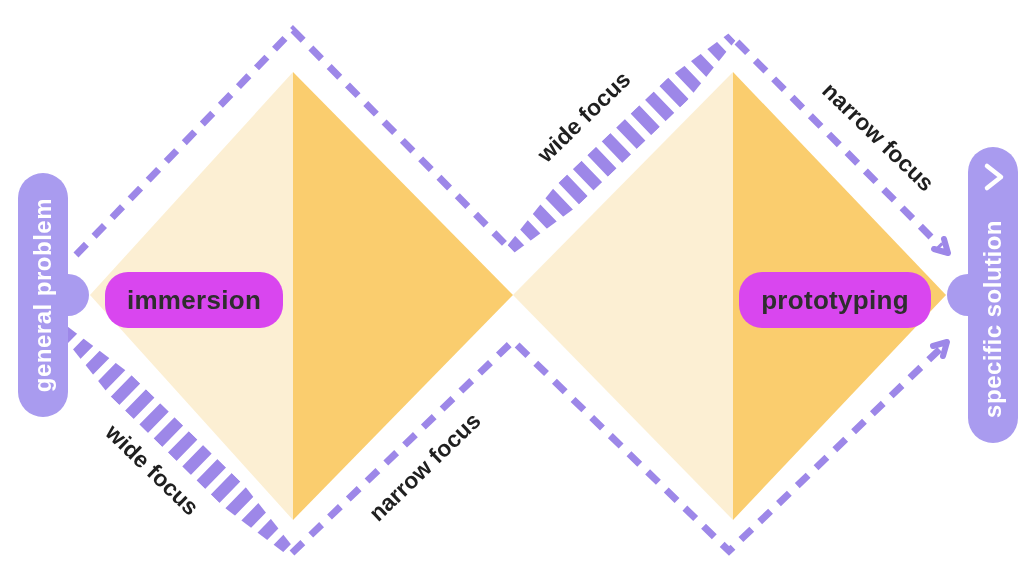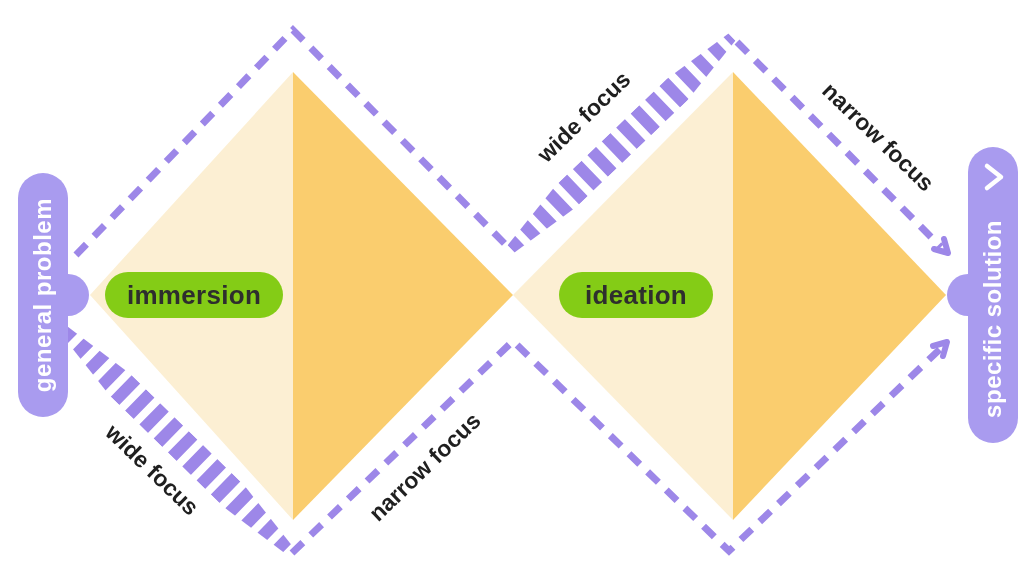--- a/index.html
+++ b/index.html
@@ -72,22 +72,22 @@
     white-space:nowrap;
   }
   .endpoint-pill.left{left:18px;top:173px;height:244px;}
   .endpoint-pill.right{left:968px;top:147px;height:296px;padding-top:0;}
   .endpoint-pill.right .chev{flex:0 0 auto;margin:14px 0 2px 0;}
   .endpoint-pill.right .vtext-wrap{flex:1;display:flex;align-items:center;}
 
   
   .stage-pill{
     position:absolute;
-    top:272px;height:46px;
-    background:#84cc16;
+    top:272px;height:56px;
+    background:#d946ef;
     border-radius:23px;
     display:flex;align-items:center;justify-content:center;
     z-index:3;
   }
   .stage-pill span{
     font-size:26px;
     font-weight:700;
     color:var(--stage-text);
     letter-spacing:0.3px;
     white-space:nowrap;
@@ -149,22 +149,22 @@
       <polyline points="9,5 23,16 9,27" fill="none" stroke="#FFFFFF" stroke-width="4.5" stroke-linecap="round" stroke-linejoin="round"></polyline>
     </svg>
     <div class="vtext-wrap">
       <span class="vtext">specific solution</span>
     </div>
   </div>
 
   <div class="stage-pill" style="left:105px;width:178px;">
     <span>immersion</span>
   </div>
-  <div class="stage-pill" style="left:559px;width:154px;">
-    <span>ideation</span>
+  <div class="stage-pill" style="left:739px;width:192px;">
+    <span>prototyping</span>
   </div>
 
   <div class="focus-label" style="left:584px;top:117px;transform:translate(-50%,-50%) rotate(-44deg);">
     <span>wide focus</span>
   </div>
   <div class="focus-label" style="left:878px;top:137px;transform:translate(-50%,-50%) rotate(44deg);">
     <span>narrow focus</span>
   </div>
   <div class="focus-label" style="left:152px;top:470px;transform:translate(-50%,-50%) rotate(44deg);">
     <span>wide focus</span>

